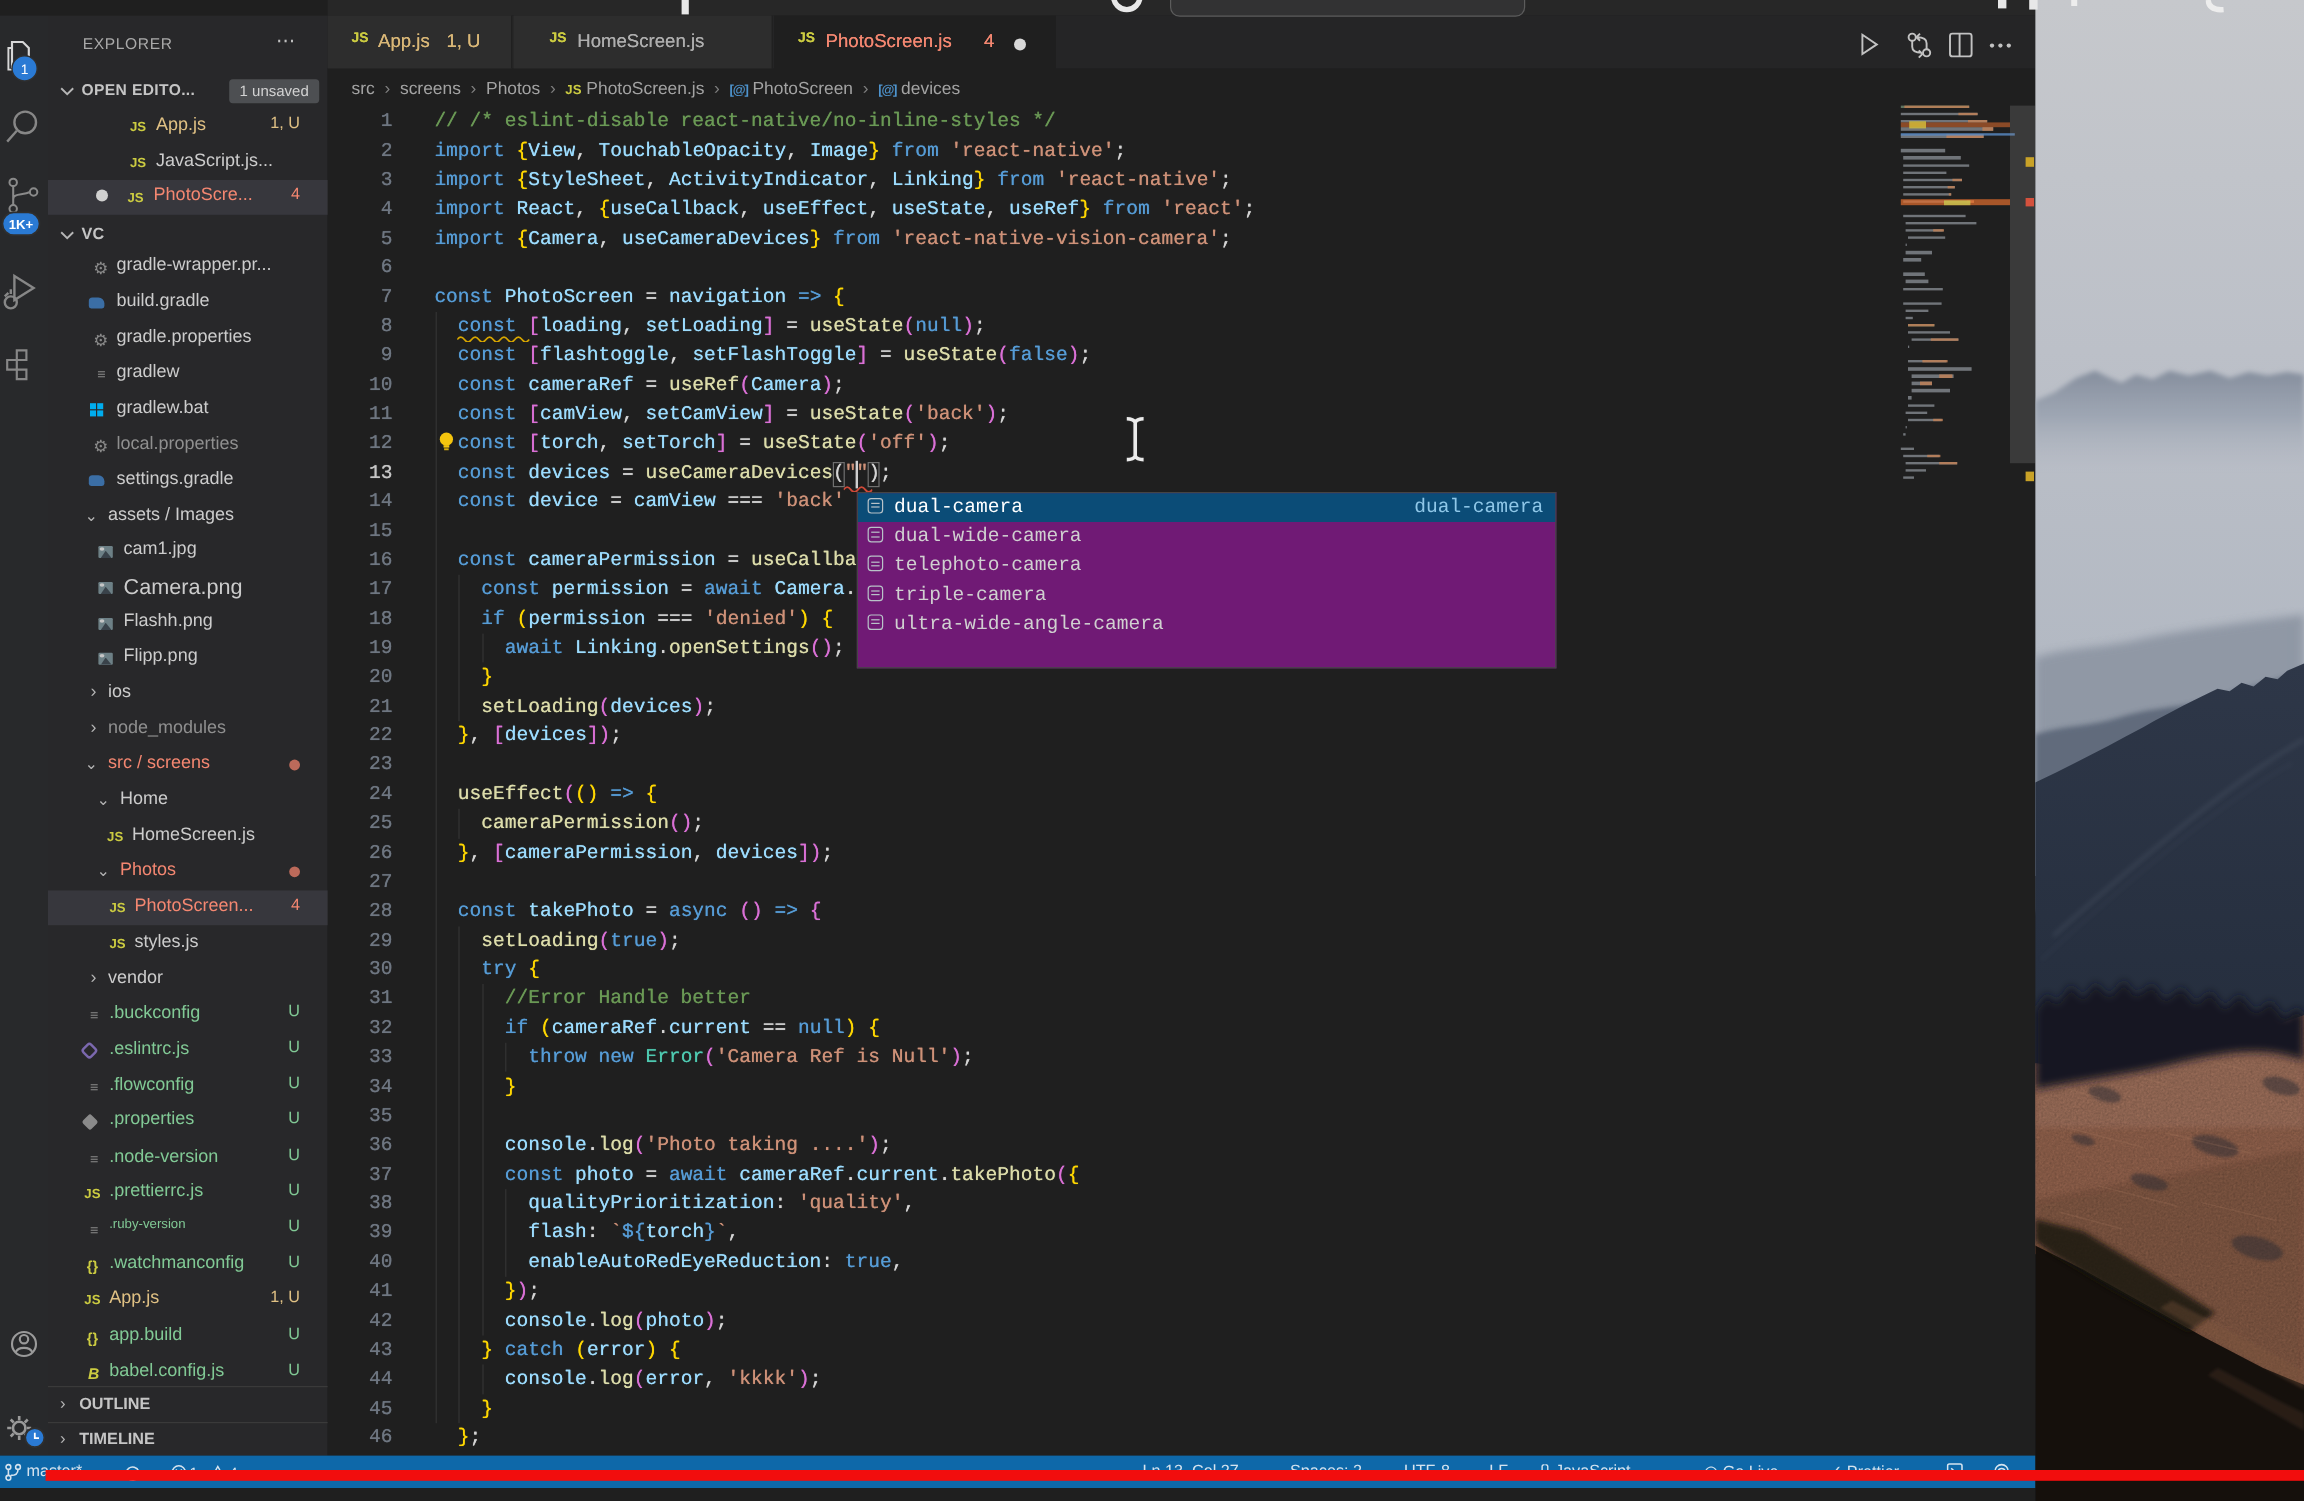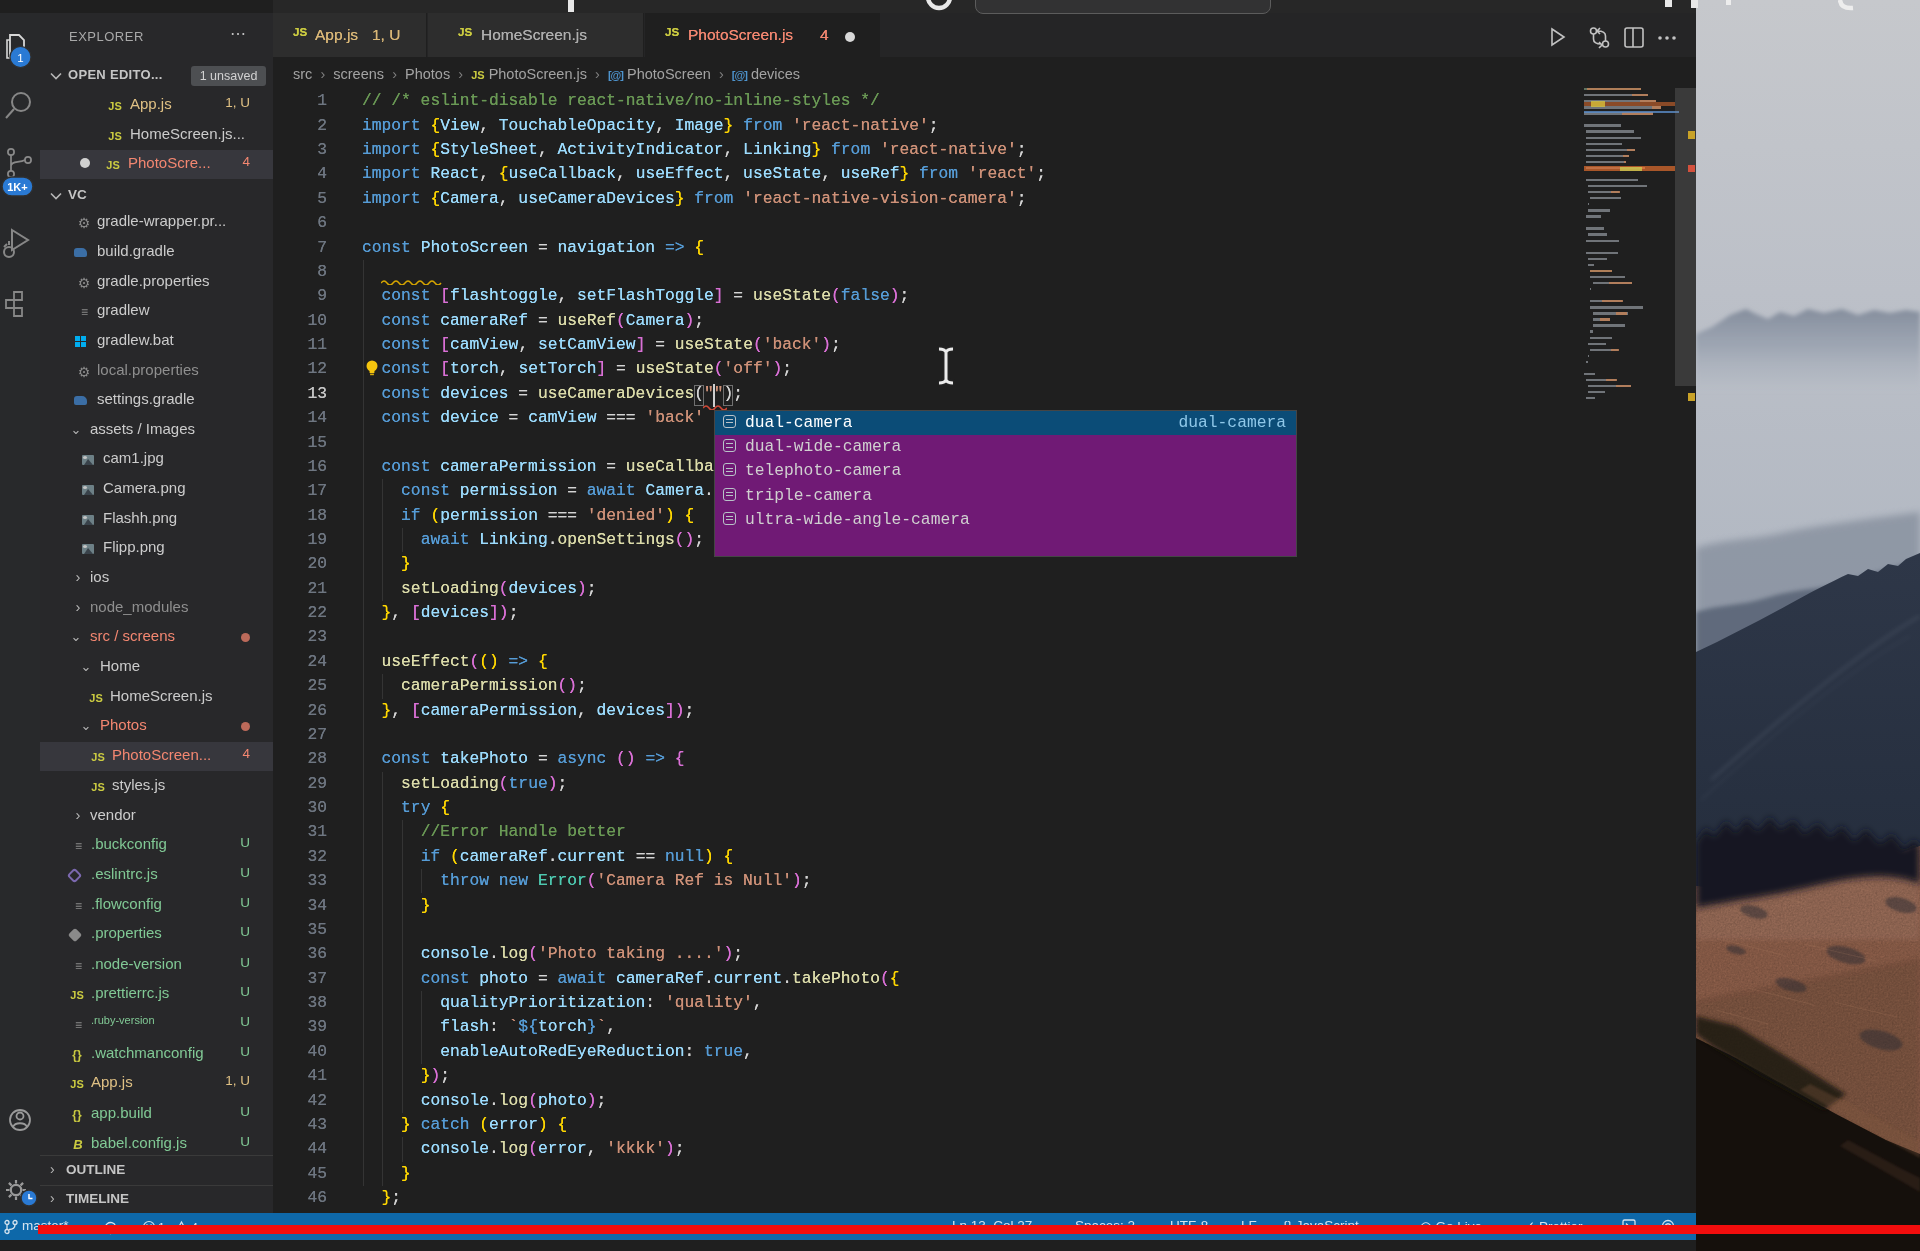--- a/index.html
+++ b/index.html
@@ -81,21 +81,21 @@
 <g fill="#c2c2c2">
         <circle cx="115" cy="15" r="1.8"></circle>
         <circle cx="122" cy="15" r="1.8"></circle>
         <circle cx="129" cy="15" r="1.8"></circle>
       </g>
 </svg>
 <div class="fico" style="left:107px;top:98px;color:#cbcb41;font-weight:700;font-size:11px">JS</div>
     <div style="position:absolute;left:130px;top:95px;font-size:15px;color:#e0c184;white-space:nowrap">App.js</div>
     <div style="position:absolute;left:0;top:95px;width:250px;text-align:right;font-size:13.5px;color:#e0c184">1, U</div>
     <div class="fico" style="left:107px;top:128px;color:#cbcb41;font-weight:700;font-size:11px">JS</div>
-    <div style="position:absolute;left:130px;top:125px;font-size:15px;color:#cccccc;white-space:nowrap">HomeScreen.js...</div>
+    <div style="position:absolute;left:130px;top:125px;font-size:15px;color:#cccccc;white-space:nowrap">JavaScript.js...</div>
     <div style="position:absolute;left:40px;top:150px;width:233px;height:29px;background:#37373d"></div>
     <div style="position:absolute;left:80px;top:158px;width:10px;height:10px;border-radius:50%;background:#d0d0d0"></div>
     <div class="fico" style="left:105px;top:157px;color:#cbcb41;font-weight:700;font-size:11px">JS</div>
     <div style="position:absolute;left:128px;top:154px;font-size:15px;color:#f48771;white-space:nowrap">PhotoScre...</div>
     <div style="position:absolute;left:0;top:154px;width:250px;text-align:right;font-size:13.5px;color:#f48771">4</div>
     <div class="fico" style="left:76px;top:215px;color:#8a8a8a;font-size:14px">⚙</div>
     <div style="position:absolute;left:97px;top:212px;font-size:15px;color:#cccccc;white-space:nowrap">gradle-wrapper.pr...</div>
     <div class="fico" style="left:74px;top:245px">
       <span style="display:block;width:13px;height:9px;background:#3b6ea5;border-radius:3px 5px 2px 2px;margin-top:3px"></span>
     </div>
@@ -122,21 +122,21 @@
         <span style="position:absolute;left:2px;top:4px;width:9px;height:6px;background:#39424a;clip-path:polygon(0 100%,45% 0,100% 100%)"></span>
       </span>
     </div>
     <div style="position:absolute;left:103px;top:449px;font-size:15px;color:#cccccc;white-space:nowrap">cam1.jpg</div>
     <div class="fico" style="left:82px;top:482px">
       <span style="display:block;width:12px;height:10px;margin-top:3px;background:#6d8086;border-radius:1px;position:relative;overflow:hidden">
         <span style="position:absolute;left:1px;top:1px;width:4px;height:3px;background:#c5c5c5;border-radius:50%"></span>
         <span style="position:absolute;left:2px;top:4px;width:9px;height:6px;background:#39424a;clip-path:polygon(0 100%,45% 0,100% 100%)"></span>
       </span>
     </div>
-    <div style="position:absolute;left:103px;top:479px;font-size:15px;color:#cccccc;white-space:nowrap">Camera.png</div>
+    <div style="position:absolute;left:103px;top:479px;font-size:18px;color:#cccccc;white-space:nowrap">Camera.png</div>
     <div class="fico" style="left:82px;top:512px">
       <span style="display:block;width:12px;height:10px;margin-top:3px;background:#6d8086;border-radius:1px;position:relative;overflow:hidden">
         <span style="position:absolute;left:1px;top:1px;width:4px;height:3px;background:#c5c5c5;border-radius:50%"></span>
         <span style="position:absolute;left:2px;top:4px;width:9px;height:6px;background:#39424a;clip-path:polygon(0 100%,45% 0,100% 100%)"></span>
       </span>
     </div>
     <div style="position:absolute;left:103px;top:509px;font-size:15px;color:#cccccc;white-space:nowrap">Flashh.png</div>
     <div class="fico" style="left:82px;top:541px">
       <span style="display:block;width:12px;height:10px;margin-top:3px;background:#6d8086;border-radius:1px;position:relative;overflow:hidden">
         <span style="position:absolute;left:1px;top:1px;width:4px;height:3px;background:#c5c5c5;border-radius:50%"></span>
@@ -210,20 +210,21 @@
     <div class="ln" style="top:138.0px;color:#6e7681">3</div>
     <div class="cl" style="top:138.0px"><i class="b">import</i><i class="w"> </i><i class="g">{</i><i class="v">StyleSheet</i><i class="w">, </i><i class="v">ActivityIndicator</i><i class="w">, </i><i class="v">Linking</i><i class="g">}</i><i class="w"> </i><i class="b">from</i><i class="w"> </i><i class="s">'react-native'</i><i class="w">;</i></div>
     <div class="ln" style="top:162.4px;color:#6e7681">4</div>
     <div class="cl" style="top:162.4px"><i class="b">import</i><i class="w"> </i><i class="v">React</i><i class="w">, </i><i class="g">{</i><i class="v">useCallback</i><i class="w">, </i><i class="v">useEffect</i><i class="w">, </i><i class="v">useState</i><i class="w">, </i><i class="v">useRef</i><i class="g">}</i><i class="w"> </i><i class="b">from</i><i class="w"> </i><i class="s">'react'</i><i class="w">;</i></div>
     <div class="ln" style="top:186.8px;color:#6e7681">5</div>
     <div class="cl" style="top:186.8px"><i class="b">import</i><i class="w"> </i><i class="g">{</i><i class="v">Camera</i><i class="w">, </i><i class="v">useCameraDevices</i><i class="g">}</i><i class="w"> </i><i class="b">from</i><i class="w"> </i><i class="s">'react-native-vision-camera'</i><i class="w">;</i></div>
     <div class="ln" style="top:211.2px;color:#6e7681">6</div>
     <div class="ln" style="top:235.5px;color:#6e7681">7</div>
     <div class="cl" style="top:235.5px"><i class="b">const</i><i class="w"> </i><i class="v">PhotoScreen</i><i class="w"> = </i><i class="v">navigation</i><i class="w"> </i><i class="b">=&gt;</i><i class="w"> </i><i class="g">{</i></div>
     <div class="ln" style="top:259.9px;color:#6e7681">8</div>
+    <div class="cl" style="top:259.9px"><i class="w">  </i><i class="b">const</i><i class="w"> </i><i class="p">[</i><i class="v">loading</i><i class="w">, </i><i class="v">setLoading</i><i class="p">]</i><i class="w"> = </i><i class="f">useState</i><i class="p">(</i><i class="b">null</i><i class="p">)</i><i class="w">;</i></div>
     <div class="ln" style="top:284.3px;color:#6e7681">9</div>
     <div class="cl" style="top:284.3px"><i class="w">  </i><i class="b">const</i><i class="w"> </i><i class="p">[</i><i class="v">flashtoggle</i><i class="w">, </i><i class="v">setFlashToggle</i><i class="p">]</i><i class="w"> = </i><i class="f">useState</i><i class="p">(</i><i class="b">false</i><i class="p">)</i><i class="w">;</i></div>
     <div class="ln" style="top:308.6px;color:#6e7681">10</div>
     <div class="cl" style="top:308.6px"><i class="w">  </i><i class="b">const</i><i class="w"> </i><i class="v">cameraRef</i><i class="w"> = </i><i class="f">useRef</i><i class="p">(</i><i class="v">Camera</i><i class="p">)</i><i class="w">;</i></div>
     <div class="ln" style="top:333.0px;color:#6e7681">11</div>
     <div class="cl" style="top:333.0px"><i class="w">  </i><i class="b">const</i><i class="w"> </i><i class="p">[</i><i class="v">camView</i><i class="w">, </i><i class="v">setCamView</i><i class="p">]</i><i class="w"> = </i><i class="f">useState</i><i class="p">(</i><i class="s">'back'</i><i class="p">)</i><i class="w">;</i></div>
     <div class="ln" style="top:357.4px;color:#6e7681">12</div>
     <div class="cl" style="top:357.4px"><i class="w">  </i><i class="b">const</i><i class="w"> </i><i class="p">[</i><i class="v">torch</i><i class="w">, </i><i class="v">setTorch</i><i class="p">]</i><i class="w"> = </i><i class="f">useState</i><i class="p">(</i><i class="s">'off'</i><i class="p">)</i><i class="w">;</i></div>
     <div class="ln" style="top:381.7px;color:#c6c6c6">13</div>
     <div class="cl" style="top:381.7px"><i class="w">  </i><i class="b">const</i><i class="w"> </i><i class="v">devices</i><i class="w"> = </i><i class="f">useCameraDevices</i><i class="w">(</i><i class="s">""</i><i class="w">)</i><i class="w">;</i></div>

